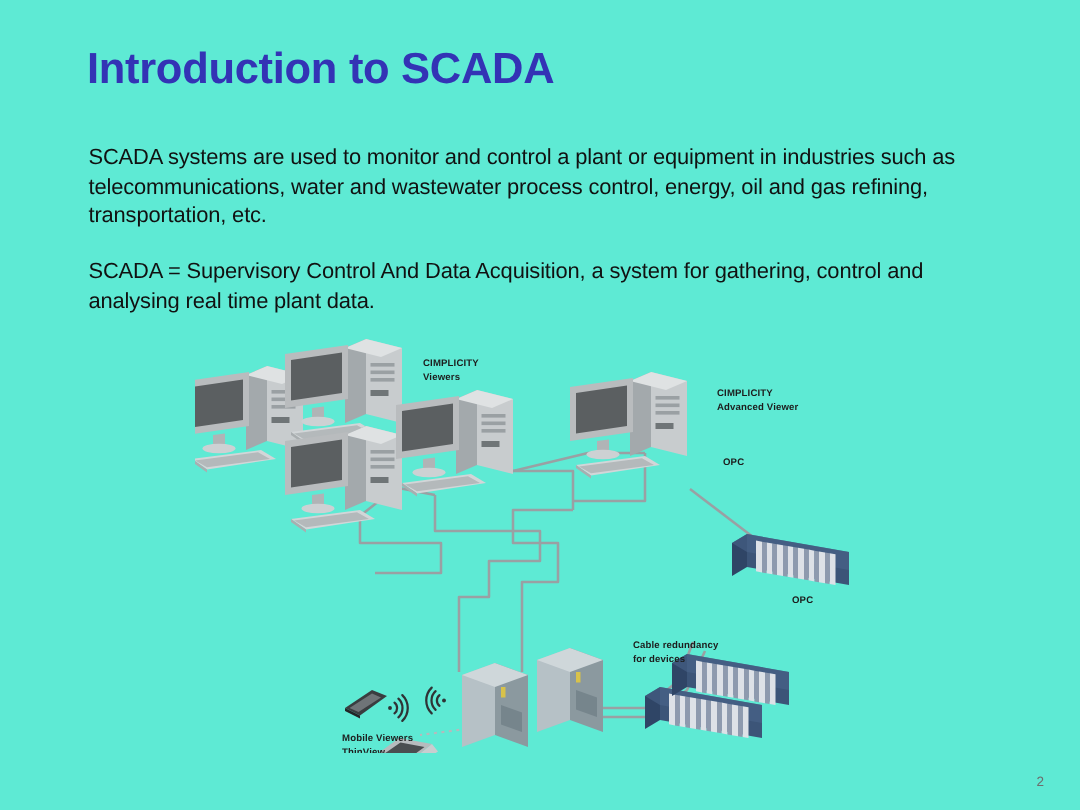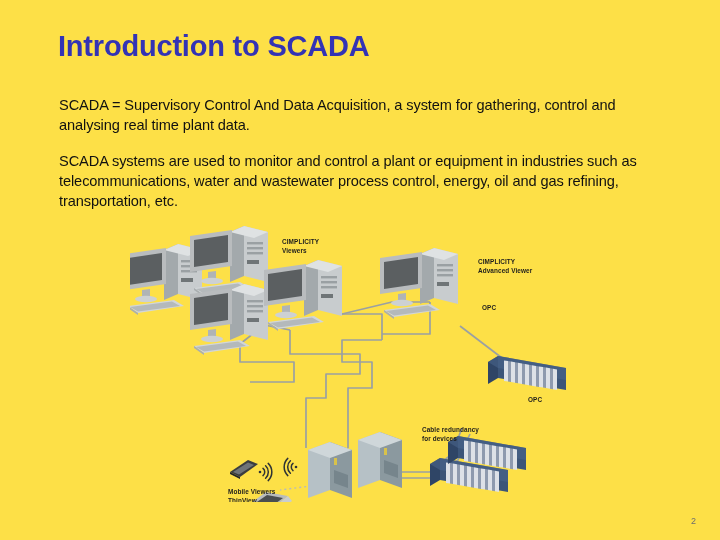--- a/index.html
+++ b/index.html
@@ -12,21 +12,21 @@
     width: 720px;
     height: 540px;
     position: relative;
     overflow: hidden;
     font-family: "Liberation Sans", sans-serif;
     color: #000000;
   }
   .slide {
     position: absolute;
     inset: 0;
-    background: #fde047;
+    background: #5eead4;
   }
 
   
   .slide-title {
     position: absolute;
     left: 58px;
     top: 30px;
     font-size: 29px;
     font-weight: bold;
     color: #3333b5;
@@ -83,22 +83,22 @@
   }
 </style>
 </head>
 <body>
 
 <div class="slide">
 
   <div class="slide-title">Introduction to SCADA</div>
 
   <div class="body-block">
+    <p class="para">SCADA systems are used to monitor and control a plant or equipment in industries such as telecommunications, water and wastewater process control, energy, oil and gas refining, transportation, etc.</p>
     <p class="para">SCADA = Supervisory Control And Data Acquisition, a system for gathering, control and analysing real time plant data.</p>
-    <p class="para">SCADA systems are used to monitor and control a plant or equipment in industries such as telecommunications, water and wastewater process control, energy, oil and gas refining, transportation, etc.</p>
   </div>
 
   <div class="diagram">
     <svg viewBox="0 0 470 280" xmlns="http://www.w3.org/2000/svg">
       <defs>
 
         <g id="workstation">
 
           <polygon points="56,4 80,10 80,60 56,54" fill="#c8ccce"></polygon>
           <polygon points="42,10 56,4 56,54 42,60" fill="#a3a9ac"></polygon>

